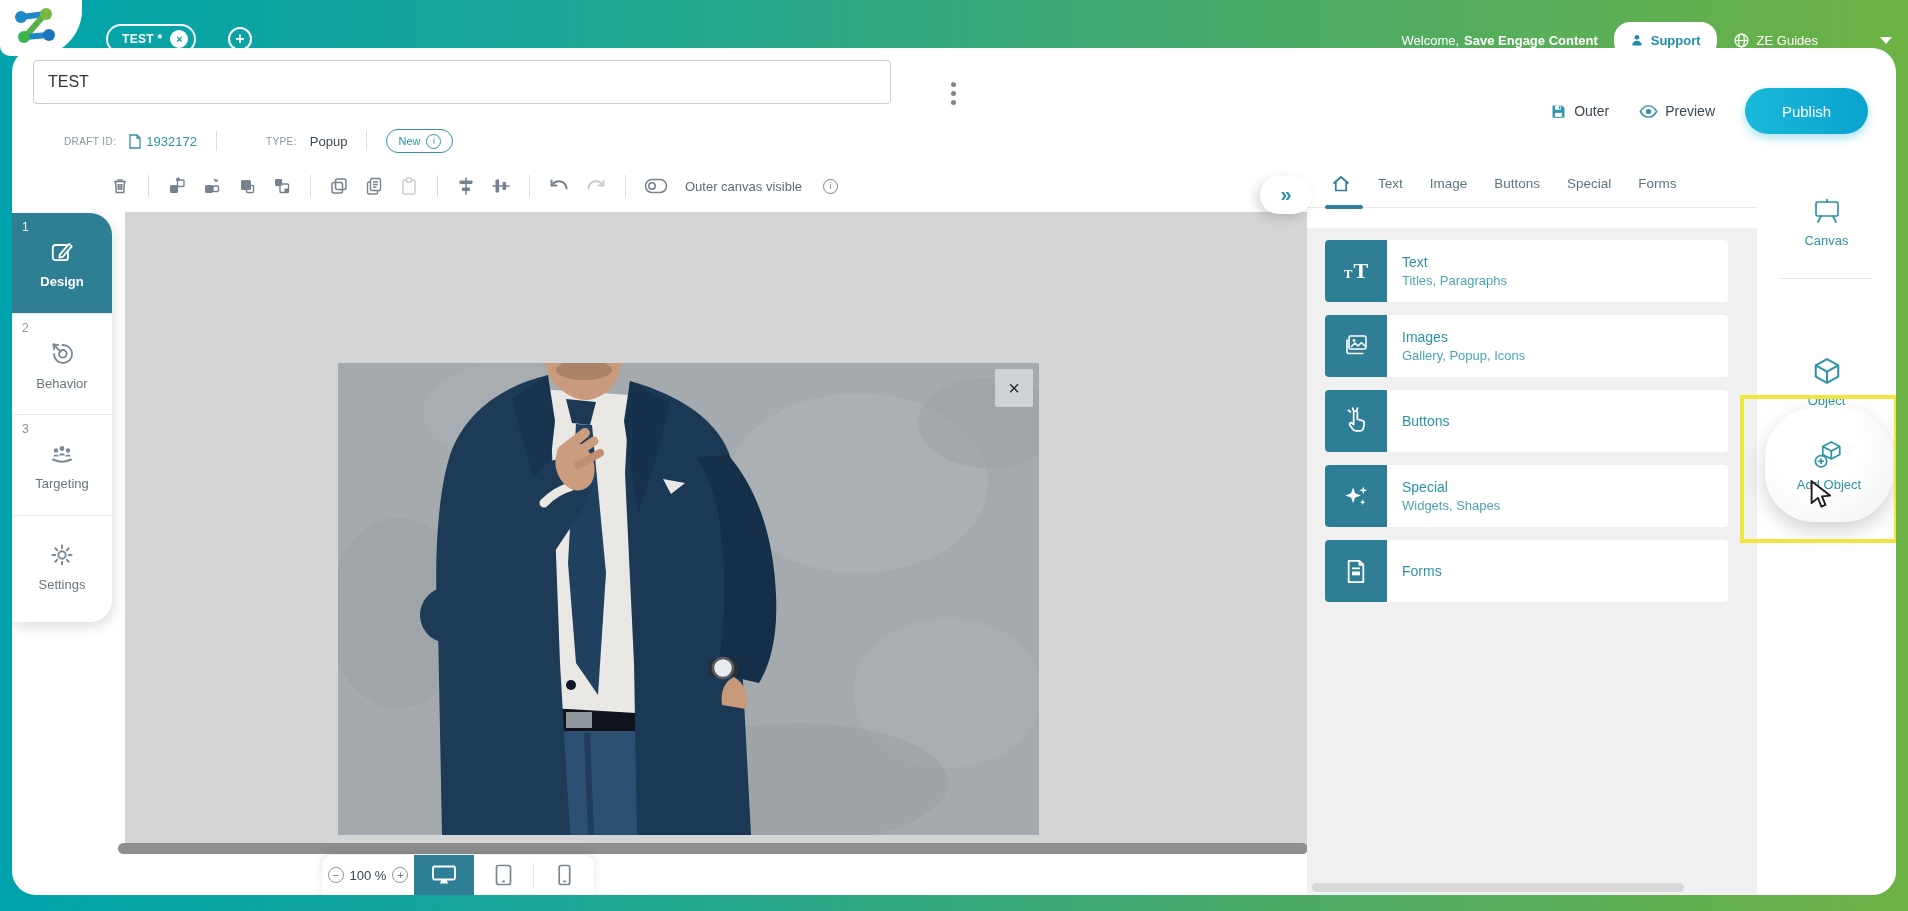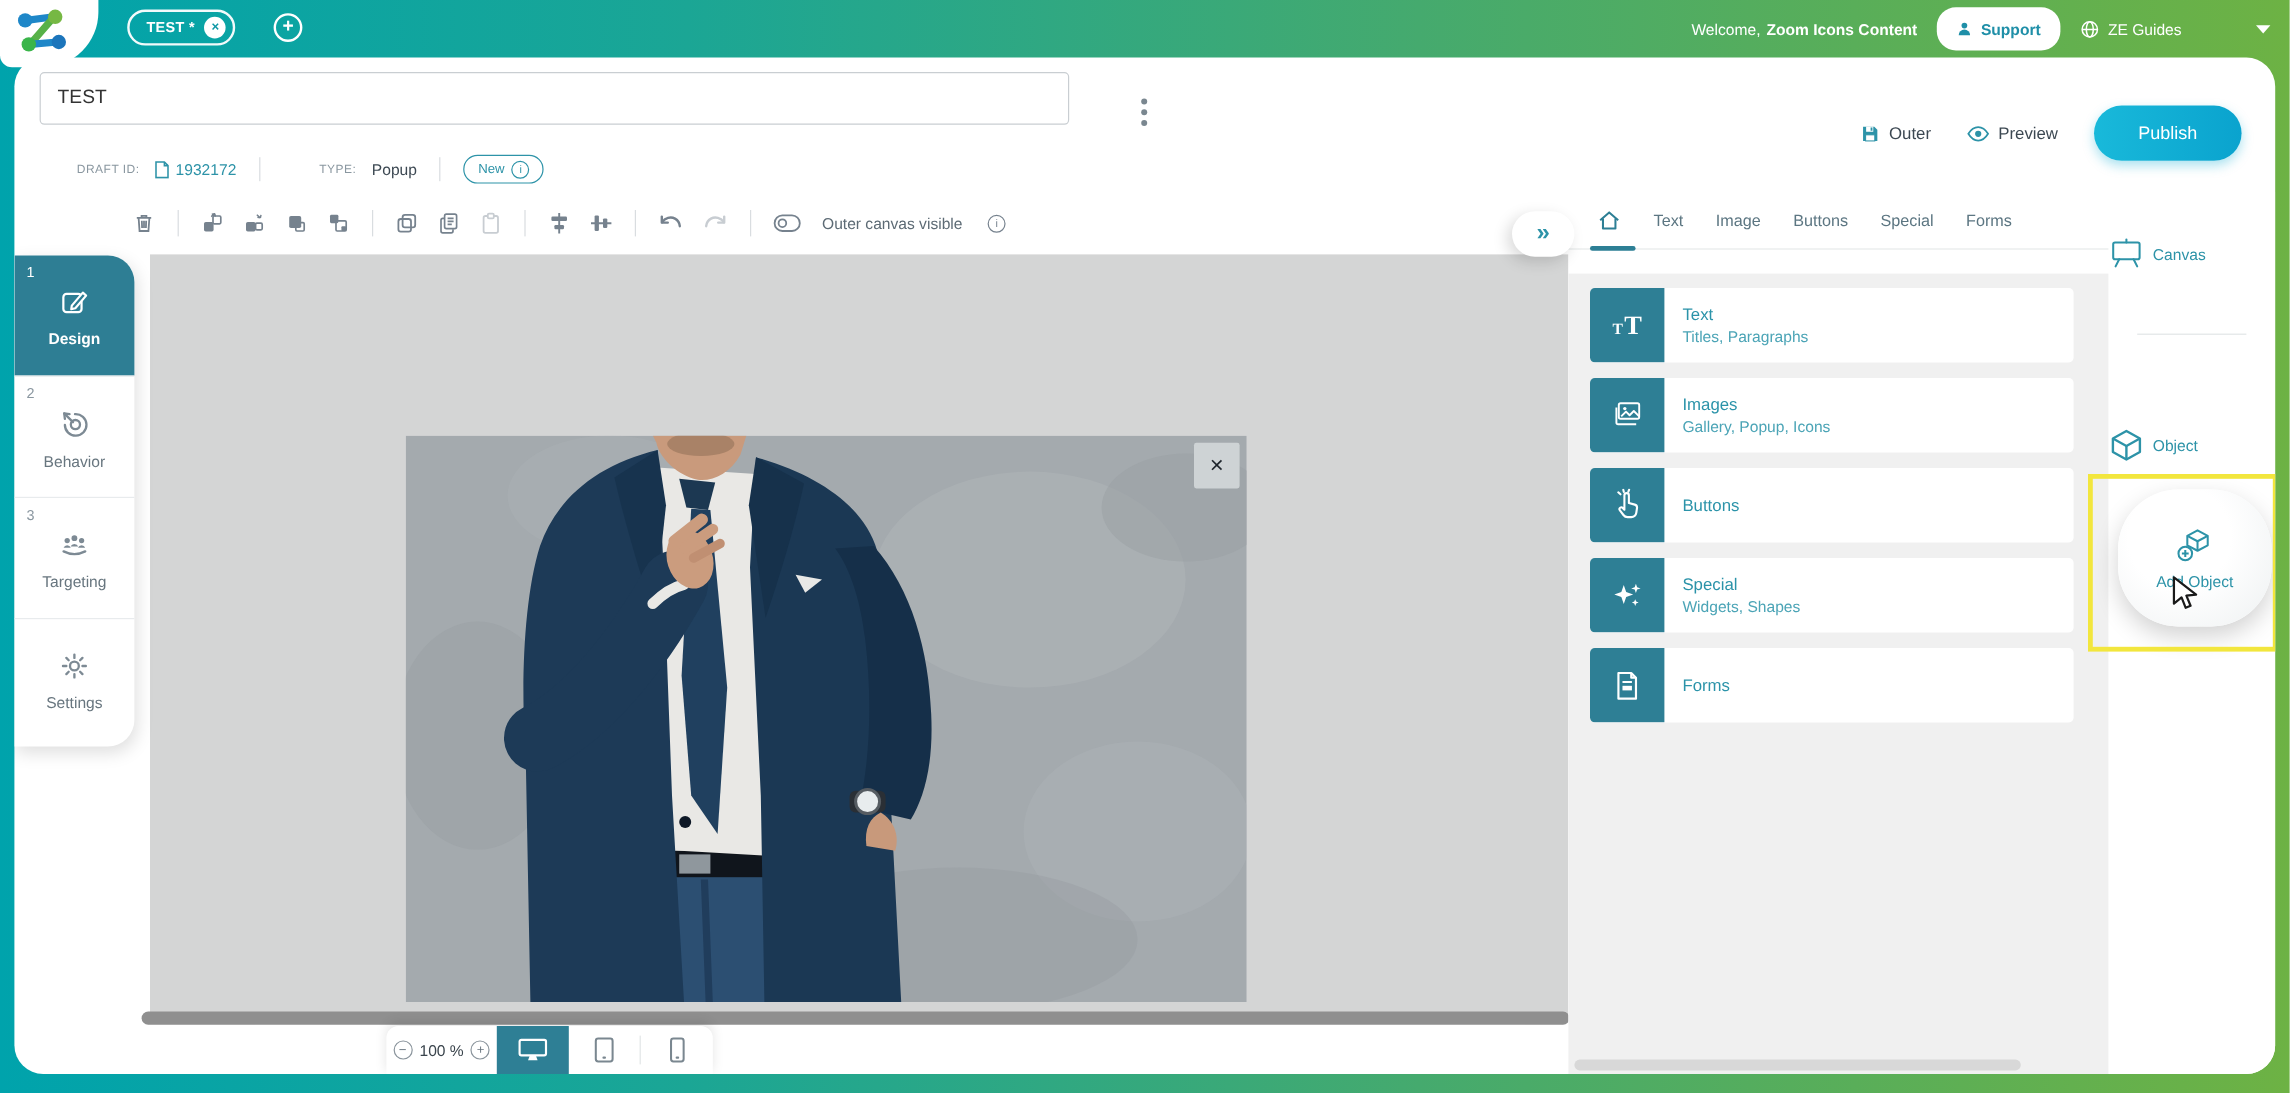--- a/index.html
+++ b/index.html
@@ -2,21 +2,21 @@
 <html><head>
 <meta charset="utf-8">
 <style>
   html,body{margin:0;padding:0;}
   body{
     width:1908px;height:911px;overflow:hidden;position:relative;
     font-family:"Liberation Sans",sans-serif;
     background:linear-gradient(90deg,#00a3ac 0%,#1ba695 30%,#45aa6e 62%,#6db244 100%);
   }
   
-  .header{position:absolute;left:0;top:0;width:100%;height:48px;}
+  .header{position:absolute;left:0;top:16px;width:100%;height:48px;}
   .logo-bubble{position:absolute;left:0;top:0;width:82px;height:56px;background:#fff;
     border-radius:0 0 46px 10px;z-index:30;display:flex;align-items:flex-start;padding:6px 0 0 12px;box-sizing:border-box;}
   .tab-pill{position:absolute;left:106px;top:8px;height:30px;border:2px solid rgba(255,255,255,.95);
     border-radius:17px;display:flex;align-items:center;gap:8px;padding:0 6px 0 14px;box-sizing:border-box;color:#fff;}
   .tab-pill .lbl{font-size:12px;font-weight:bold;letter-spacing:.3px;}
   .tab-close{width:18px;height:18px;border-radius:50%;background:#fff;color:#0e97a5;font-size:11px;font-weight:bold;
     display:flex;align-items:center;justify-content:center;line-height:1;}
   .plus-btn{position:absolute;left:228px;top:11px;width:24px;height:24px;border:2px solid #fff;border-radius:50%;
     color:#fff;font-size:16px;font-weight:bold;display:flex;align-items:center;justify-content:center;box-sizing:border-box;line-height:1;}
   .hdr-right{position:absolute;right:16px;top:0;height:48px;display:flex;align-items:center;gap:16px;color:#fff;}
@@ -101,21 +101,21 @@
   .pitem .itx{display:flex;flex-direction:column;justify-content:center;padding-left:15px;}
   .pitem .it{font-size:14px;color:#2b93a9;}
   .pitem .is{font-size:13px;color:#4ba4b6;margin-top:3px;}
   .pitem .is:empty{display:none;}
   .glyphT{display:flex;align-items:flex-end;gap:1px;font-family:"Liberation Serif",serif;}
   .glyphT .sm{font-size:13px;font-weight:bold;line-height:.9;}
   .glyphT .bg{font-size:22px;font-weight:bold;line-height:.8;}
   .pscroll{position:absolute;left:5px;bottom:3px;width:372px;height:9px;border-radius:5px;background:#d8d8d8;cursor:pointer;}
   
   .rail{position:absolute;left:1745px;top:112px;right:0;bottom:0;background:#fff;}
-  .rail-item{display:flex;flex-direction:row;align-items:center;gap:7px;color:#2d93a8;font-size:13px;cursor:pointer;}
+  .rail-item{display:flex;flex-direction:column;align-items:center;gap:7px;color:#2d93a8;font-size:13px;cursor:pointer;}
   .rail-canvas{position:absolute;left:0;right:0;top:38px;}
   .rail-div{position:absolute;left:24px;right:24px;top:118px;height:1px;background:#e2e5e7;}
   .rail-object{position:absolute;left:0;right:0;top:196px;}
   .add-bubble{position:absolute;left:8px;top:248px;width:128px;height:114px;border-radius:50px;
     background:radial-gradient(circle at 40% 35%,#ffffff 40%,#eef1f2 100%);box-shadow:0 8px 20px rgba(0,0,0,.18);
     display:flex;flex-direction:column;align-items:center;justify-content:center;gap:6px;color:#2d93a8;font-size:13px;cursor:pointer;}
   .highlight-box{position:absolute;left:1728px;top:347px;width:158px;height:148px;border:4px solid #f2e63d;
     box-sizing:border-box;z-index:8;pointer-events:none;}
   .cursor-arrow{position:absolute;left:1796px;top:432px;z-index:9;}
   svg{display:block;}
@@ -123,21 +123,21 @@
 </head>
 <body>
 
 <div class="header">
   <div class="tab-pill">
     <span class="lbl">TEST *</span>
     <span class="tab-close">×</span>
   </div>
   <div class="plus-btn">+</div>
   <div class="hdr-right">
-    <span class="welcome"><span>Welcome,</span><b>Zoom Icons Content</b></span>
+    <span class="welcome"><span>Welcome,</span><b>Save Engage Content</b></span>
     <div class="support-pill">
       <span>
           <svg width="14" height="15" viewBox="0 0 20 20" fill="#1f8fa8">
             <circle cx="10" cy="5.5" r="3.4"></circle>
             <path d="M3.2 17 a6.8 6.8 0 0 1 13.6 0 z"></path>
           </svg>
         </span>
       <span>Support</span>
     </div>
     <div class="guides">

